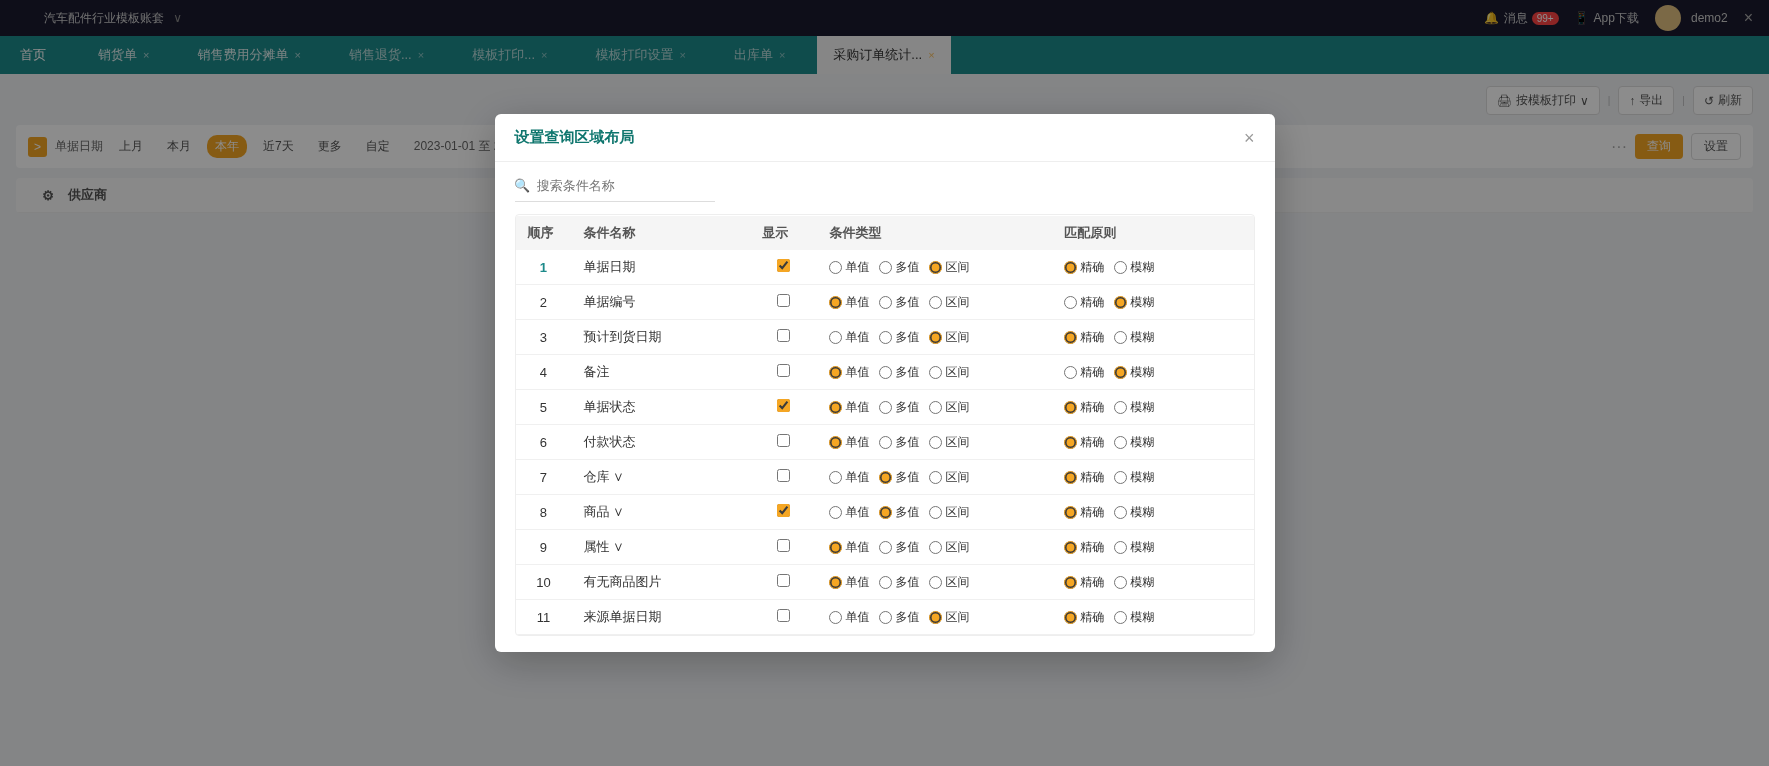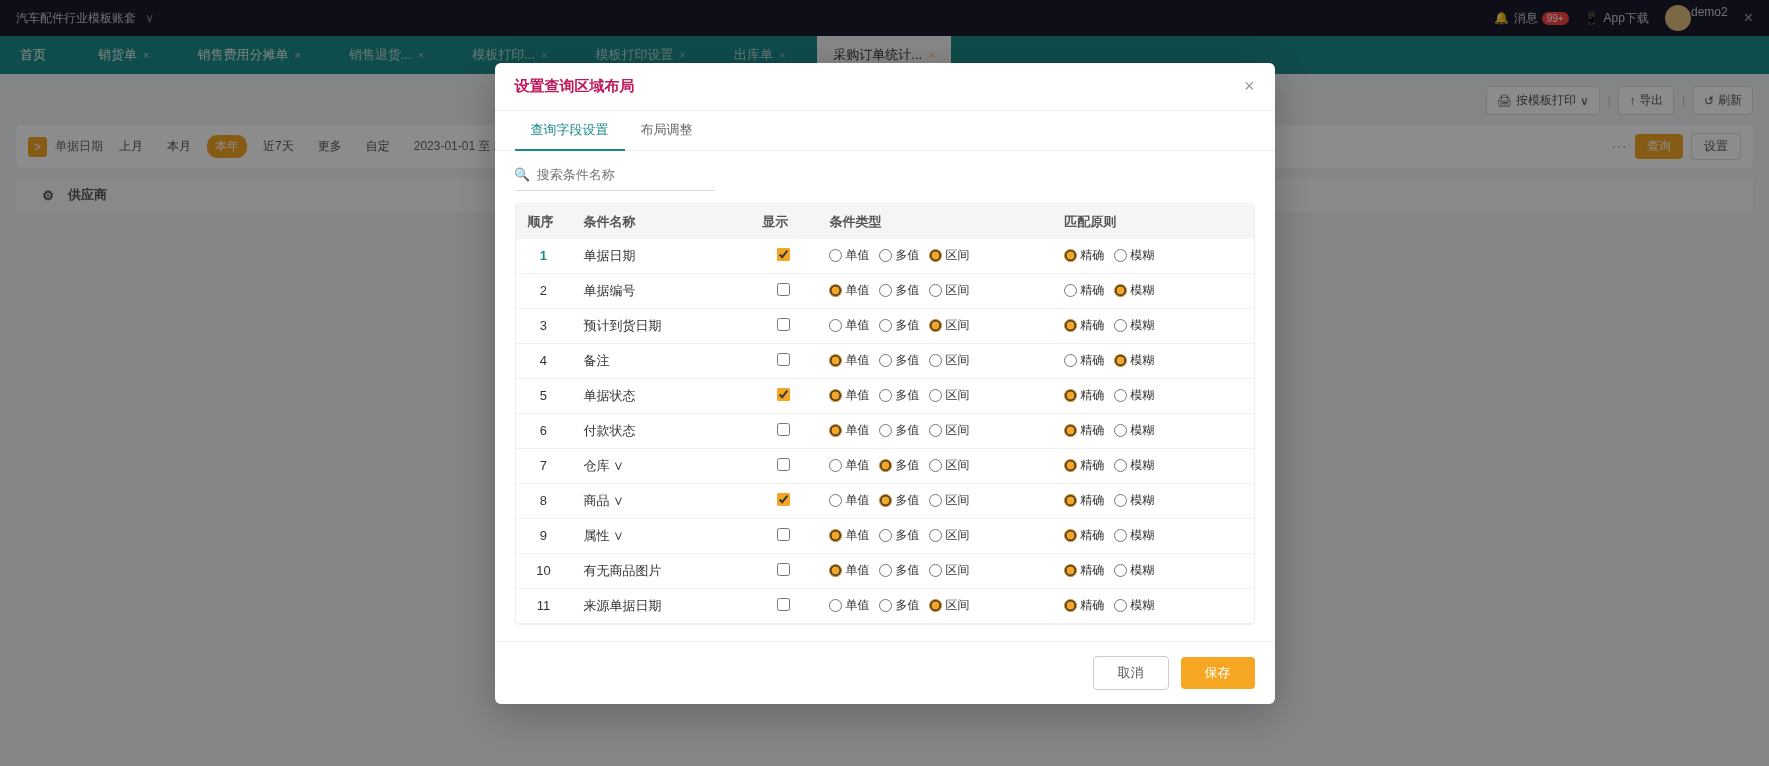--- a/index.html
+++ b/index.html
@@ -8,21 +8,21 @@
     
     .top-navbar {
       background: #1a1a2e;
       height: 36px;
       display: flex;
       align-items: center;
       justify-content: space-between;
       padding: 0 16px;
       color: #ccc;
     }
-    .top-navbar-left { font-size: 12px; }
+    .top-navbar-left { font-size: 12px; margin-left: 28px; }
     .top-navbar-right { display: flex; align-items: center; gap: 16px; font-size: 12px; }
     .notif-badge { position: relative; display: inline-flex; align-items: center; gap: 4px; }
     .badge-count { background: #ff4444; color: white; border-radius: 10px; padding: 1px 5px; font-size: 10px; }
 
     
     .tab-bar {
       background: #1d8a8a;
       height: 38px;
       display: flex;
       align-items: center;
@@ -155,21 +155,21 @@
     .modal-header {
       display: flex;
       align-items: center;
       justify-content: space-between;
       padding: 14px 20px;
       border-bottom: 1px solid #eee;
     }
     .modal-title {
       font-size: 15px;
       font-weight: bold;
-      color: #be185d;
+      color: #0f766e;
     }
     .modal-close {
       cursor: pointer;
       font-size: 18px;
       color: #999;
       background: none;
       border: none;
       line-height: 1;
     }
 
@@ -346,21 +346,21 @@
   <div class="top-navbar-right">
     <div class="notif-badge">
       <span>🔔</span>
       <span>消息</span>
       <span class="badge-count">99+</span>
     </div>
     <div style="display:flex;align-items:center;gap:4px;">
       <span>📱</span>
       <span>App下载</span>
     </div>
-    <div style="display:flex;gap:0;">
+    <div style="display:flex;align-items:center;gap:10px;">
       <div style="width:26px;height:26px;border-radius:50%;background:#e0c080;display:flex;align-items:center;justify-content:center;font-size:11px;color:#fff;"></div>
       <span>demo2</span>
     </div>
     <button style="background:none;border:none;color:#aaa;font-size:16px;cursor:pointer;">×</button>
   </div>
 </div>
 
 <div class="tab-bar">
   <div class="tab-item tab-home">
     <span>首页</span>
@@ -441,28 +441,20 @@
 </div>
 
 <div class="modal-overlay">
   <div class="modal">
 
     <div class="modal-header">
       <span class="modal-title">设置查询区域布局</span>
       <button class="modal-close">×</button>
     </div>
 
-    <div class="modal-tabs">
-      <div class="modal-tab active">
-        <span>查询字段设置</span>
-      </div>
-      <div class="modal-tab">
-        <span>布局调整</span>
-      </div>
-    </div>
 
     <div class="modal-body">
 
       <div class="search-bar">
         <span style="color:#aaa;margin-right:6px;">🔍</span>
         <input type="text" placeholder="搜索条件名称" style="">
       </div>
 
       <div class="modal-table">
         <table>
@@ -783,18 +775,14 @@
           <input type="radio" name="match-10" style=""> 模糊
         </label>
       </div>
     </td>
               </tr>
             </tbody>
         </table>
       </div>
     </div>
 
-    <div class="modal-footer">
-      <button class="btn-cancel">取消</button>
-      <button class="btn-save">保存</button>
-    </div>
   </div>
 </div>
 
 </body></html>

